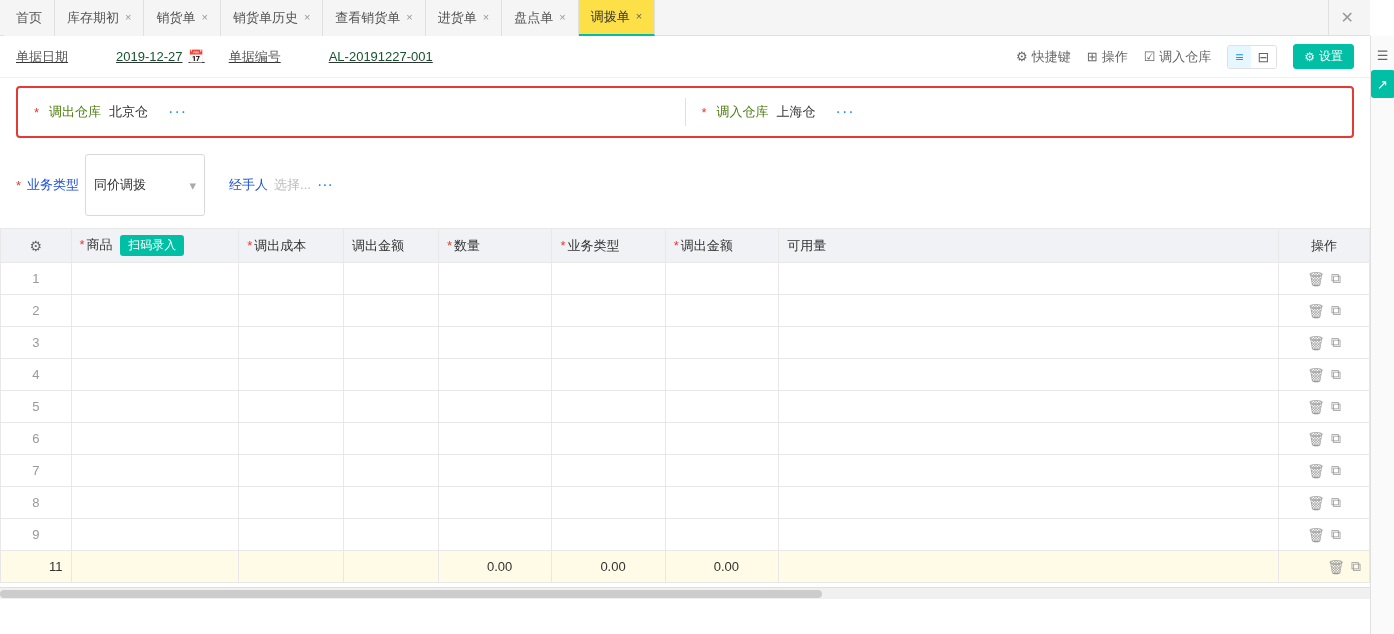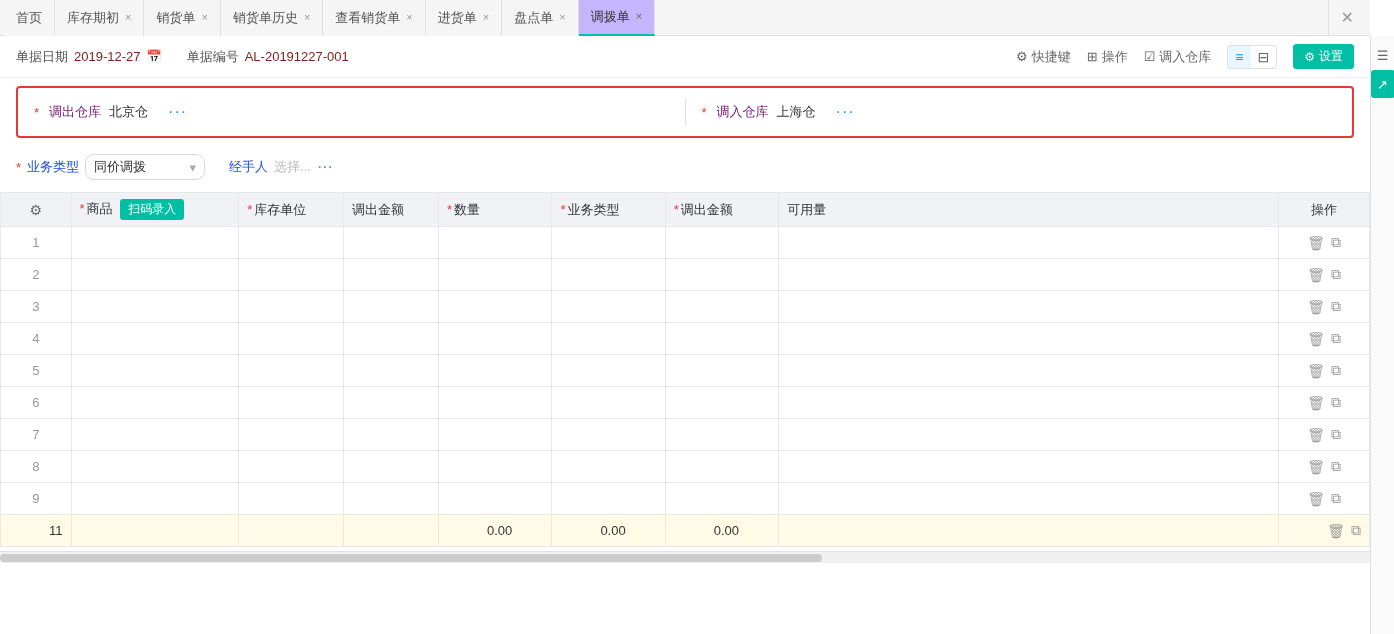--- a/index.html
+++ b/index.html
@@ -19,21 +19,21 @@
       padding: 0 12px;
       height: 36px;
       cursor: pointer;
       font-size: 13px;
       color: #555;
       border-right: 1px solid #e0e0e0;
       white-space: nowrap;
       background: #f5f5f5;
     }
     .tab.active {
-      background: #c4b5fd;
+      background: #fde047;
       color: #333;
       border-bottom: 2px solid #00bfa5;
       font-weight: 500;
       justify-content: center;
     }
     .tab .close-btn {
       margin-left: 6px; color: #999; font-size: 11px; line-height: 1;
       cursor: pointer;
     }
     .tab.active .close-btn { color: #666; }
@@ -49,24 +49,24 @@
     }
 
     
     .form-header {
       padding: 8px 16px;
       display: flex; align-items: center;
       border-bottom: 1px solid #f0f0f0;
       gap: 24px;
     }
     .form-header-field {
-      display: flex; align-items: center; gap: 6px; font-size: 13px; color: #333;
+      display: flex; align-items: center; gap: 6px; font-size: 13px; color: #333; text-decoration: underline;
     }
     .form-header-field .label { color: #555; }
-    .form-header-field .value { color: #7f1d1d; font-weight: 500; }
+    .form-header-field .value { color: #14532d; font-weight: 500; margin-left: 42px; }
     .form-header-right {
       margin-left: auto; display: flex; align-items: center; gap: 16px;
     }
     .header-action {
       display: flex; align-items: center; gap: 4px; color: #666; cursor: pointer; font-size: 13px;
     }
     .btn-settings {
       background: #fff; border: 1px solid #e0e0e0; border-radius: 3px;
       padding: 3px 10px; font-size: 12px; cursor: pointer; color: #555;
       display: flex; align-items: center; gap: 4px;
@@ -83,39 +83,39 @@
       border-radius: 4px;
       padding: 10px 16px;
       display: flex;
       align-items: center;
       gap: 0;
     }
     .wh-field {
       display: flex; align-items: center; gap: 8px; flex: 1;
     }
     .wh-field .required { color: #e53935; margin-right: 2px; }
-    .wh-field .wh-label { color: #701a75; }
+    .wh-field .wh-label { color: #4d7c0f; }
     .wh-field .wh-value { color: #333; font-weight: 500; }
     .wh-dots { color: #1890ff; cursor: pointer; margin-left: 12px; font-size: 16px; letter-spacing: 1px; }
     .wh-divider { width: 1px; background: #e0e0e0; height: 28px; margin: 0 16px; }
 
     
     .form-fields-row {
       padding: 8px 16px;
       display: flex; align-items: center; gap: 24px;
     }
     .form-field {
       display: flex; align-items: center; gap: 6px;
     }
     .form-field .required { color: #e53935; }
     .form-field .field-label { color: #1d4ed8; }
     .field-select {
       display: flex; align-items: center; gap: 4px;
-      border: 1px solid #d9d9d9; border-radius: 9px;
-      padding: 3px 8px; min-width: 120px; cursor: pointer; background: #fff;
+      border: 1px solid #d9d9d9; border-radius: 3px;
+      padding: 21px 8px; min-width: 120px; cursor: pointer; background: #fff;
     }
     .field-select .arrow { color: #aaa; margin-left: auto; }
     .field-dots { color: #1890ff; cursor: pointer; font-size: 16px; }
     .field-placeholder { color: #bbb; }
 
     
     .table-container {
       margin: 4px 0;
       overflow-x: auto;
     }
@@ -264,21 +264,21 @@
 
   <div class="table-container">
     <table>
       <thead>
         <tr>
           <th style="width:36px; text-align:center;"><span class="th-gear">⚙</span></th>
           <th>
             <span class="required">*</span><span>商品</span>
             <button class="scan-btn">扫码录入</button>
           </th>
-          <th><span class="required">*</span><span>库存单位</span></th>
+          <th><span class="required">*</span><span>调出成本</span></th>
           <th>调出金额</th>
           <th><span class="required">*</span><span>数量</span></th>
           <th><span class="required">*</span><span>业务类型</span></th>
           <th><span class="required">*</span><span>调出金额</span></th>
           <th style="width:500px;">可用量</th>
           <th style="width:80px; text-align:center;">操作</th>
         </tr>
       </thead>
       <tbody id="table-body">
 

